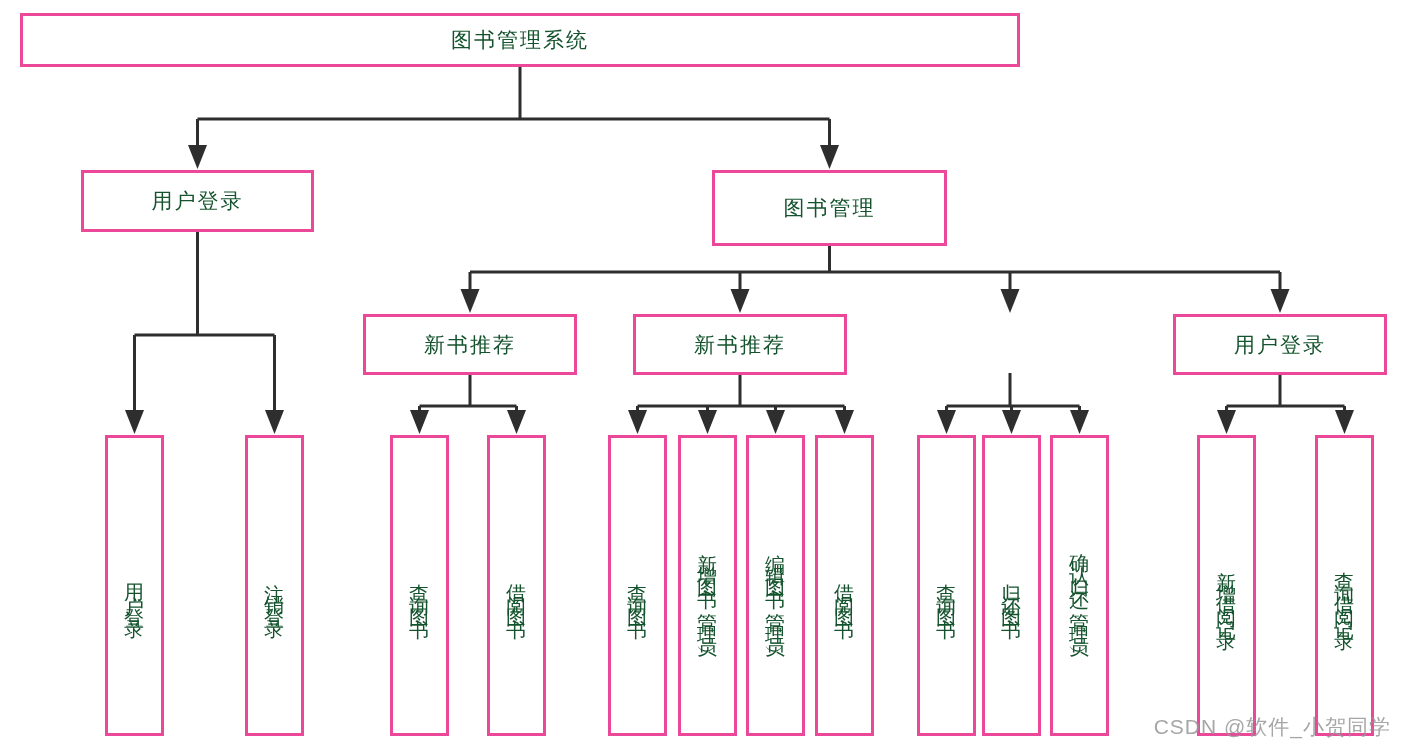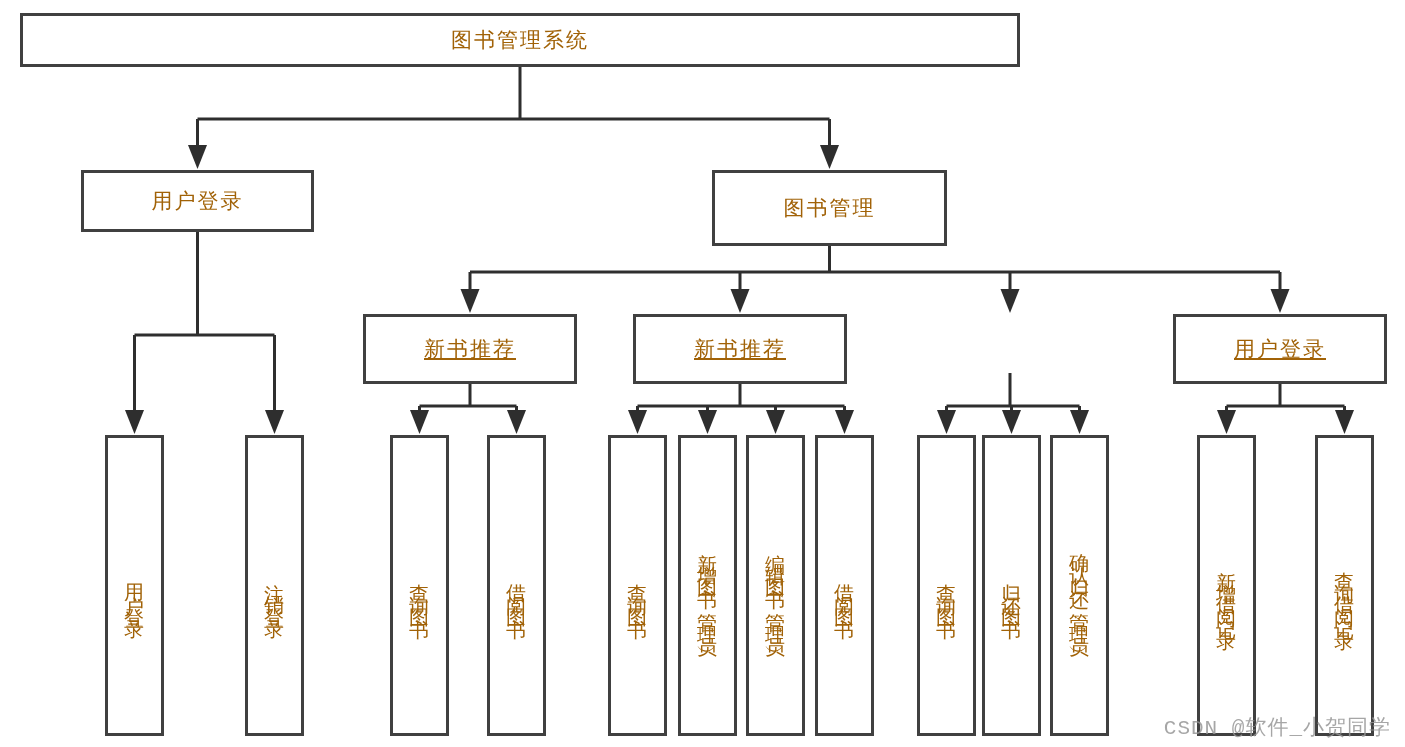--- a/index.html
+++ b/index.html
@@ -3,42 +3,42 @@
 <meta charset="utf-8">
 <style>
   html,body{margin:0;padding:0;background:#ffffff;}
   #stage{
     position:relative;width:1405px;height:747px;background:#ffffff;overflow:hidden;
     font-family:"Liberation Sans","DejaVu Sans",sans-serif;color:#3c3c3c;
   }
   #wires{position:absolute;left:0;top:0;z-index:0;}
   .box{
     position:absolute;box-sizing:border-box;background:#ffffff;
-    border:3px solid #404040;display:flex;align-items:center;justify-content:center;
-    z-index:1;color:#a16207;
+    border:3px solid #ec4899;display:flex;align-items:center;justify-content:center;
+    z-index:1;color:#14532d;
   }
   .h{font-size:21px;letter-spacing:2px;white-space:nowrap;}
   .v{
     writing-mode:vertical-rl;text-orientation:upright;
     font-size:20px;letter-spacing:12px;padding-top:12px;line-height:1;
   }
   .root{left:20px;top:13px;width:1000px;height:54px;}
   .lvl2a{left:81px;top:170px;width:233px;height:62px;}
   .lvl2b{left:712px;top:170px;width:235px;height:76px;}
-  .lvl3{top:314px;width:214px;height:70px;text-decoration:underline;}
+  .lvl3{top:314px;width:214px;height:61px;}
   .l3a{left:363px;} .l3b{left:633px;} .l3c{left:903px;} .l3d{left:1173px;}
   .leaf{top:435px;width:59px;height:301px;}
   .lfA1{left:105px;}  .lfA2{left:245px;}
   .lfB1{left:390px;}  .lfB2{left:487px;}
   .lfC1{left:608px;}  .lfC2{left:678px;} .lfC3{left:746px;} .lfC4{left:815px;}
   .lfD1{left:917px;}  .lfD2{left:982px;} .lfD3{left:1050px;}
   .lfE1{left:1197px;} .lfE2{left:1315px;}
   .watermark{
     position:absolute;right:14px;bottom:6px;z-index:5;
-    font-size:21px;letter-spacing:1px;color:rgba(150,150,150,0.85);white-space:nowrap;font-family:Liberation Mono, monospace;
+    font-size:21px;letter-spacing:1px;color:rgba(150,150,150,0.85);white-space:nowrap;
   }
 </style>
 </head>
 <body>
 
 <div id="stage">
 
   <svg id="wires" width="1405" height="747" viewBox="0 0 1405 747">
     <g stroke="#2e2e2e" stroke-width="3" fill="none">
 

